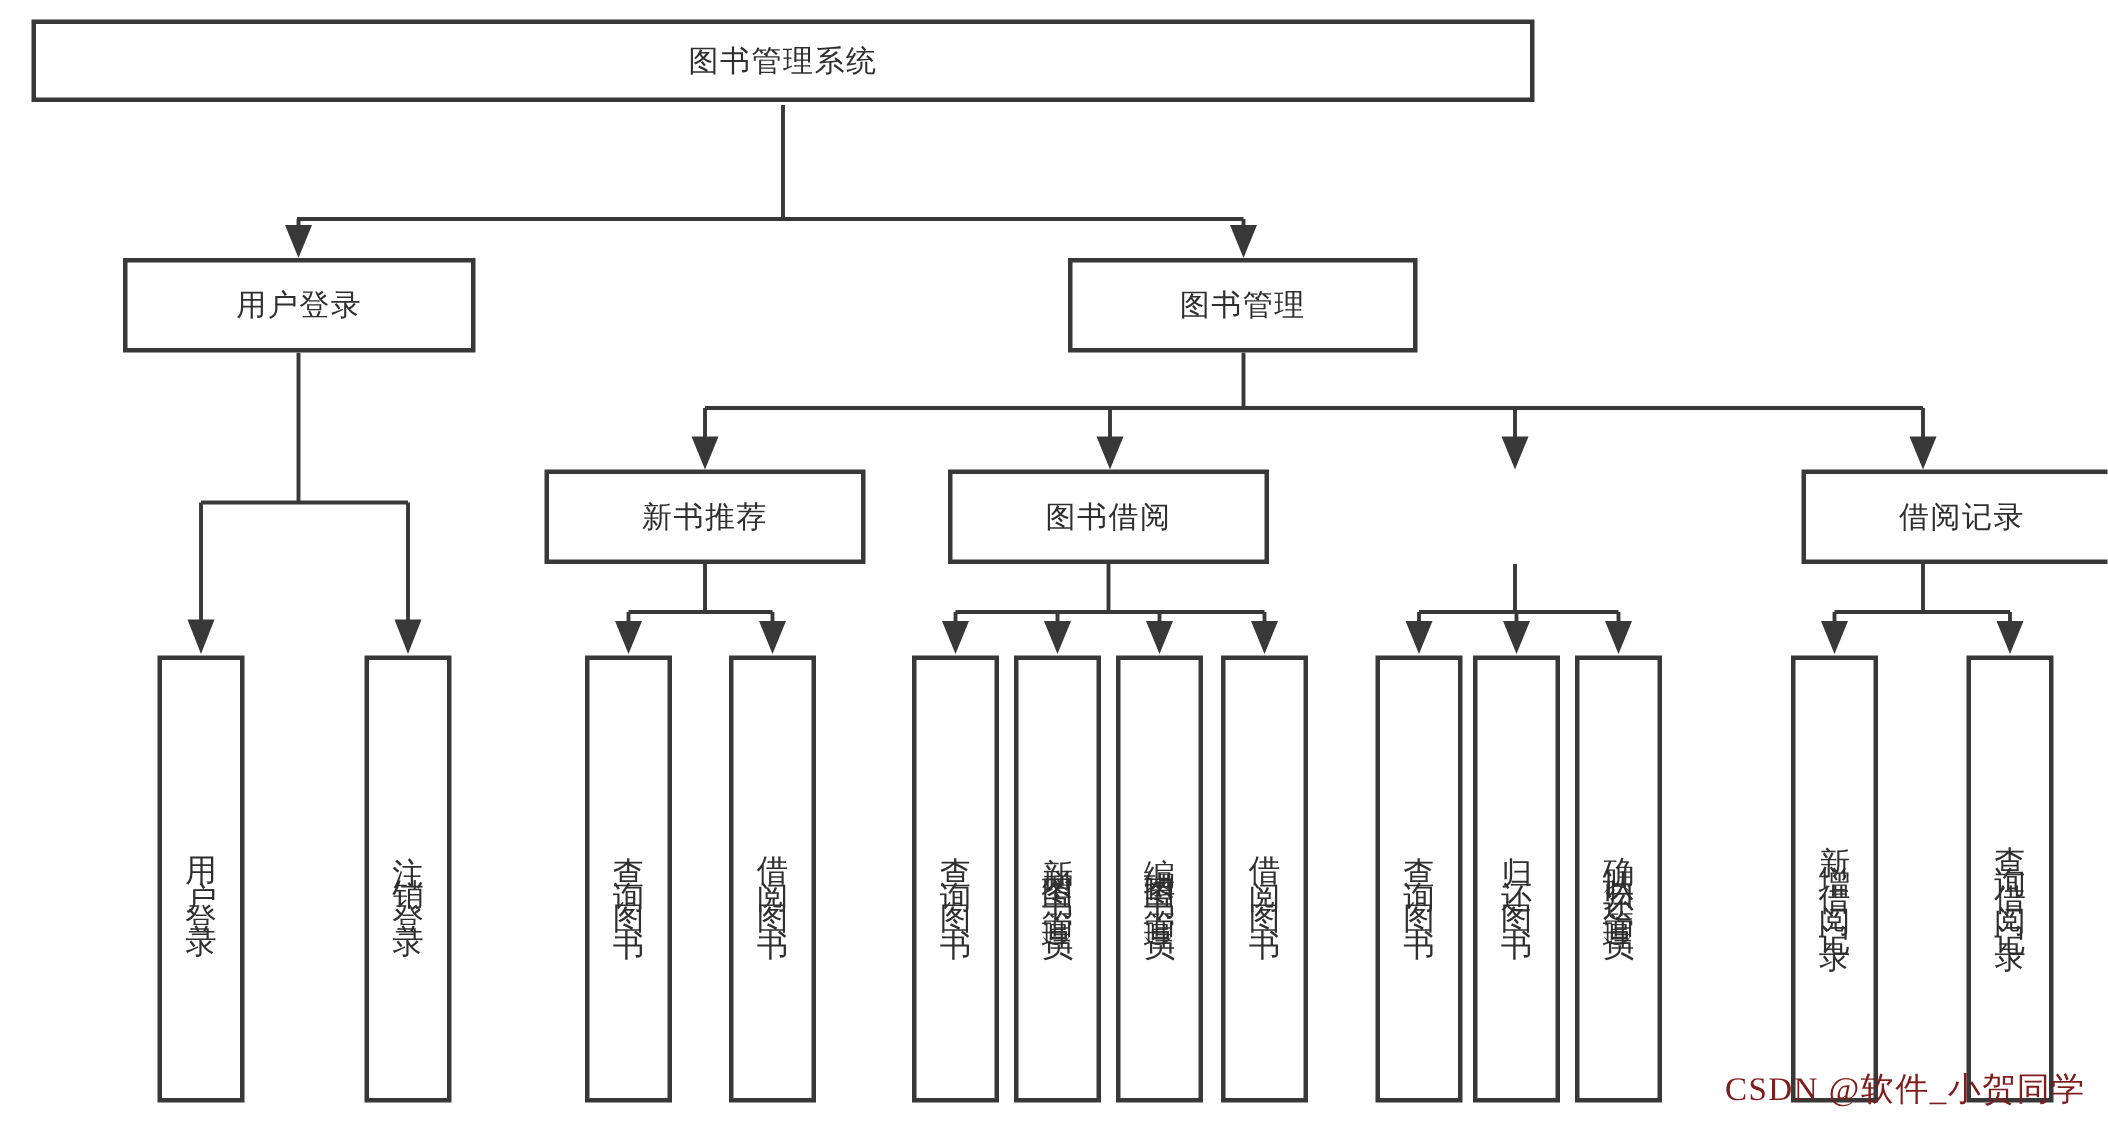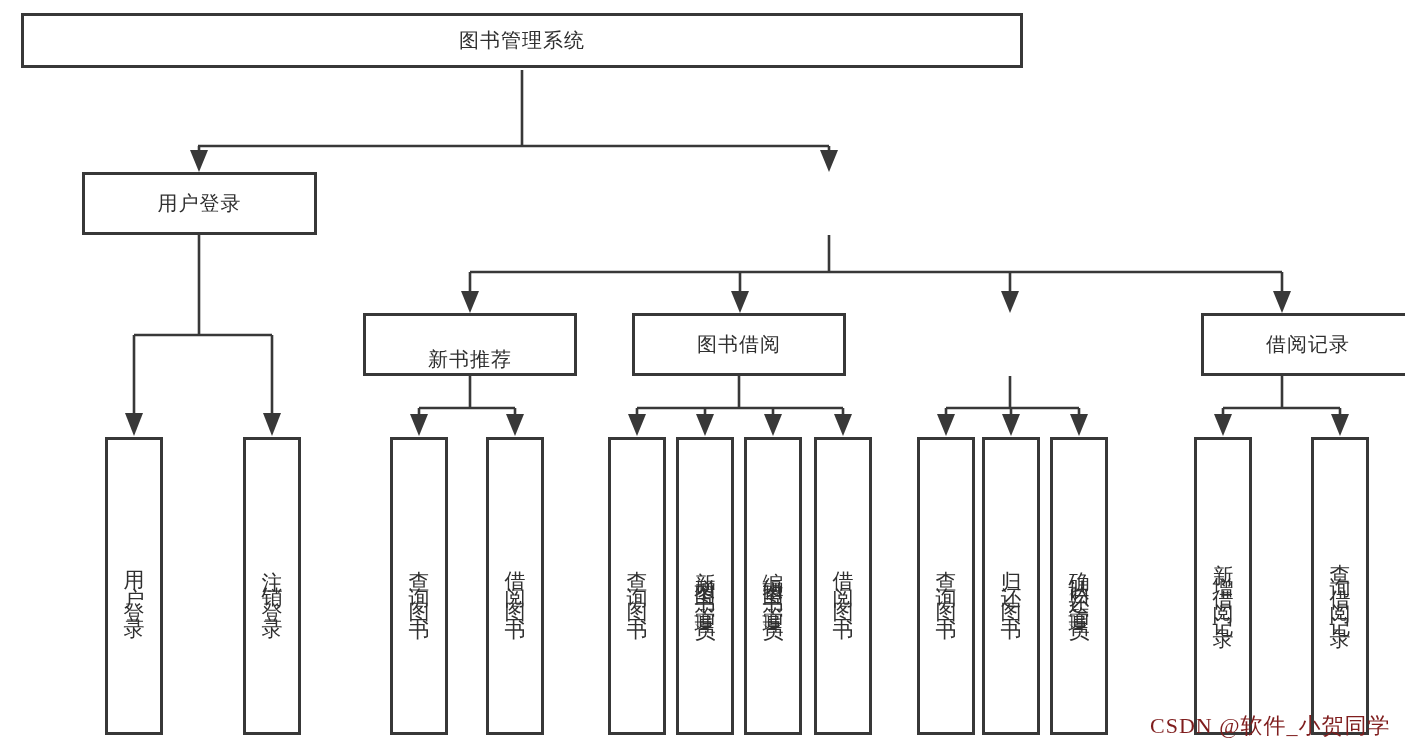--- a/index.html
+++ b/index.html
@@ -121,22 +121,25 @@
     </g>
   </svg>
 
   <div class="node hbox root" style="left:21px; top:13px; width:1002px; height:55px;">
     <span>图书管理系统</span>
   </div>
 
   <div class="node hbox lvl2" style="left:82px; width:235px;">
     <span>用户登录</span>
   </div>
+  <div class="node hbox lvl2" style="left:712px; width:233px;">
+    <span>图书管理</span>
+  </div>
 
-  <div class="node hbox lvl3" style="left:363px; width:214px;align-items:flex-end;">
+  <div class="node hbox lvl3" style="left:363px; width:214px;">
     <span>新书推荐</span>
   </div>
   <div class="node hbox lvl3" style="left:632px; width:214px;">
     <span>图书借阅</span>
   </div>
   <div class="node hbox lvl3" style="left:1201px; width:214px;">
     <span>借阅记录</span>
   </div>
 
   <div class="node vbox lvl4 sp-s" style="left:105px;">

